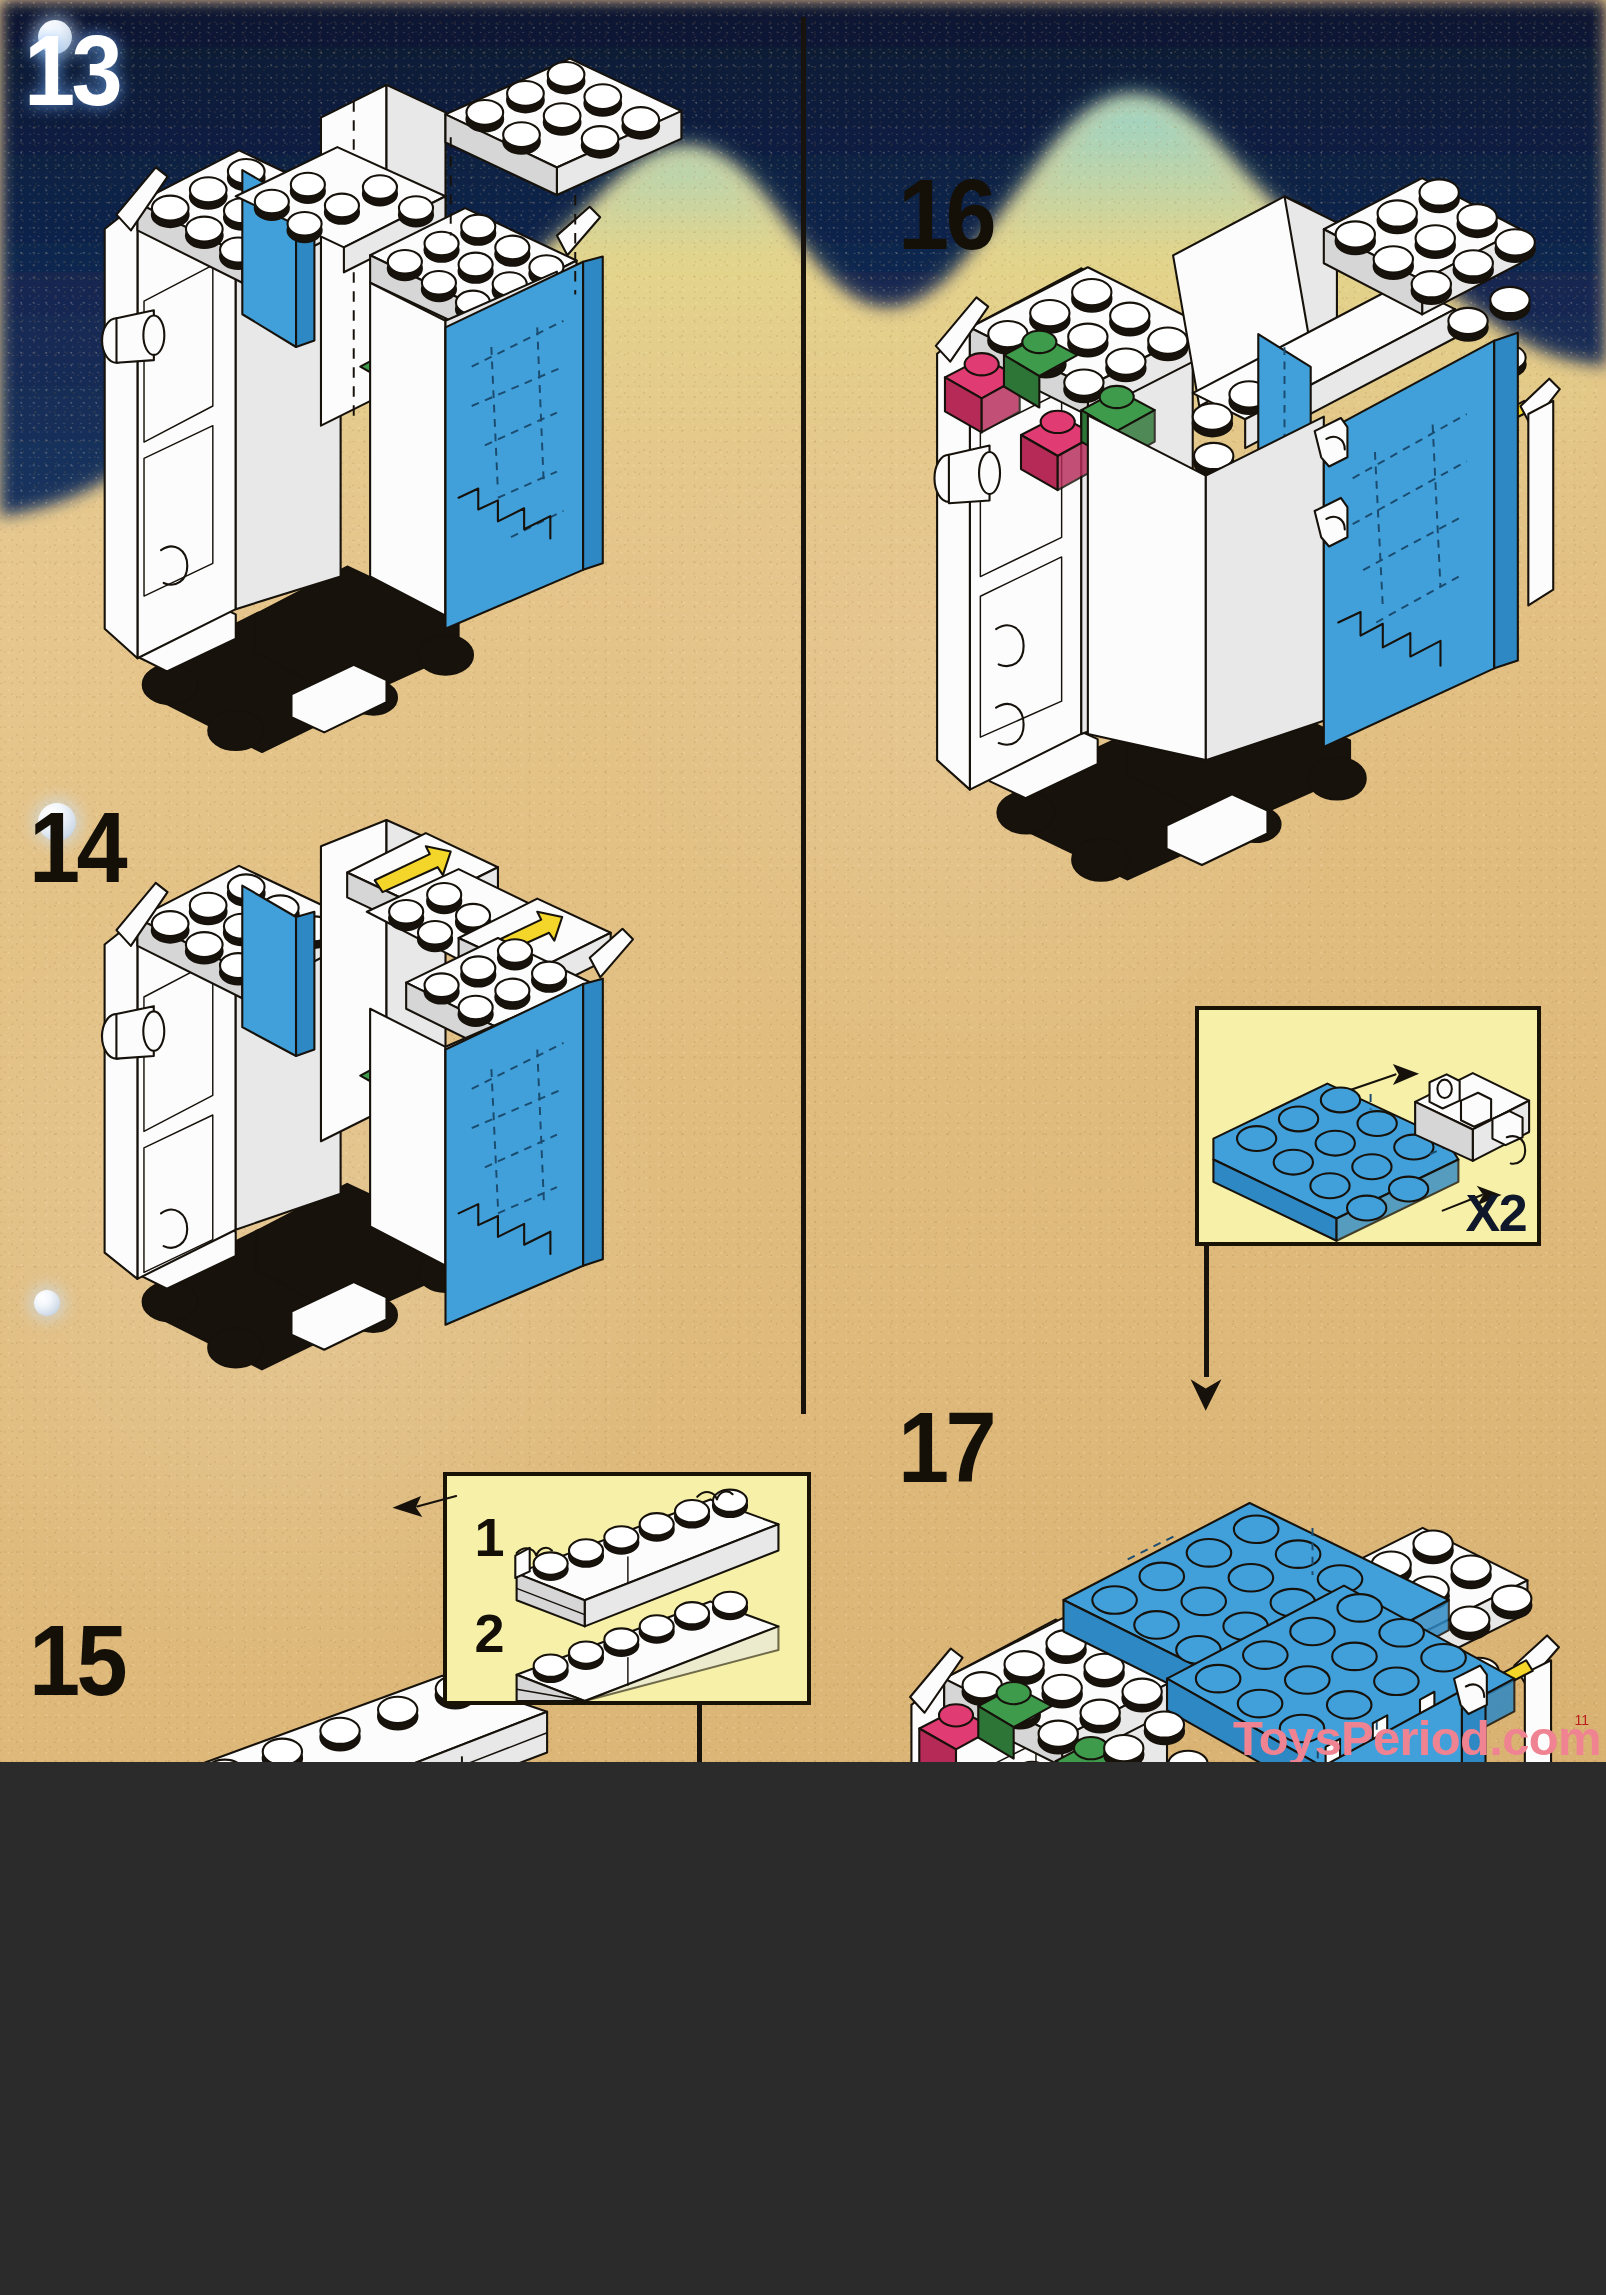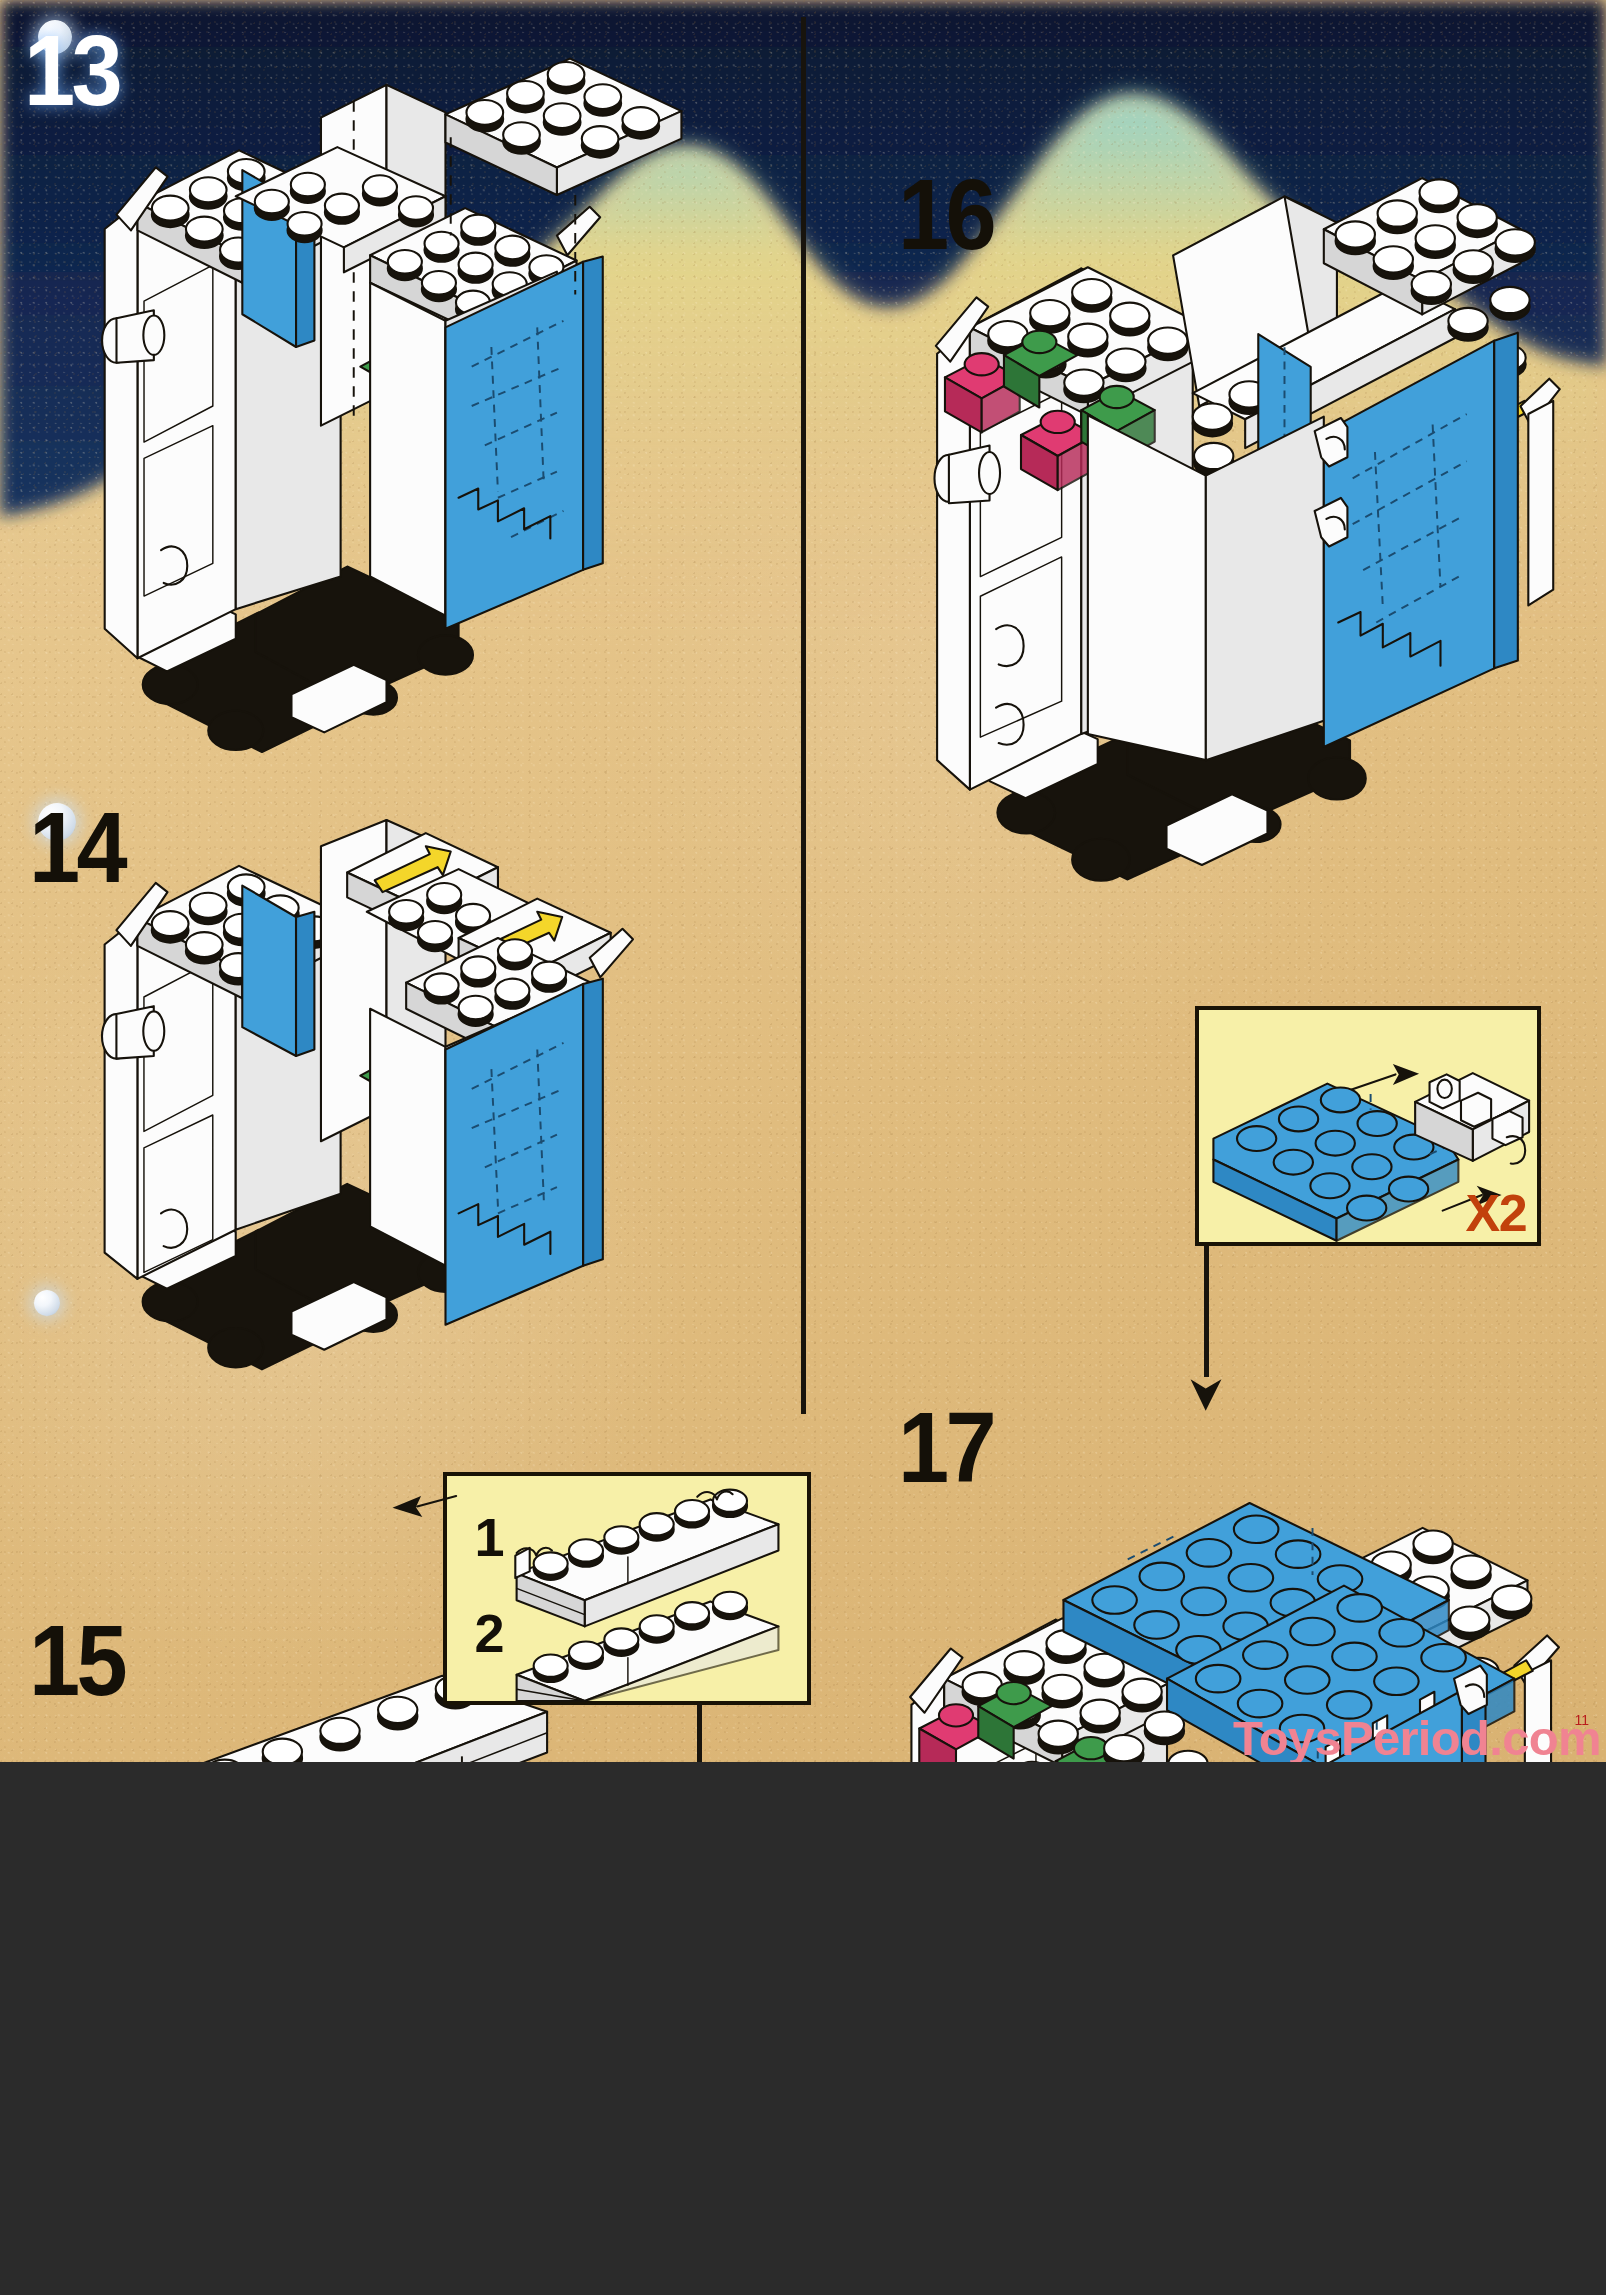--- a/index.html
+++ b/index.html
@@ -77,21 +77,21 @@
     font-weight: 700;
     font-size: 54px;
     color: #141008;
     font-family: "Liberation Sans", sans-serif;
     line-height: 1;
   }
   .inset-x2 {
     position: absolute;
     font-weight: 700;
     font-size: 52px;
-    color: #c2410c;
+    color: #0f172a;
     letter-spacing: -1.3px;
     line-height: 1;
   }
 
   
   .conn { position: absolute; background: #18140d; }
 
   
   .page-num {
     position: absolute;

